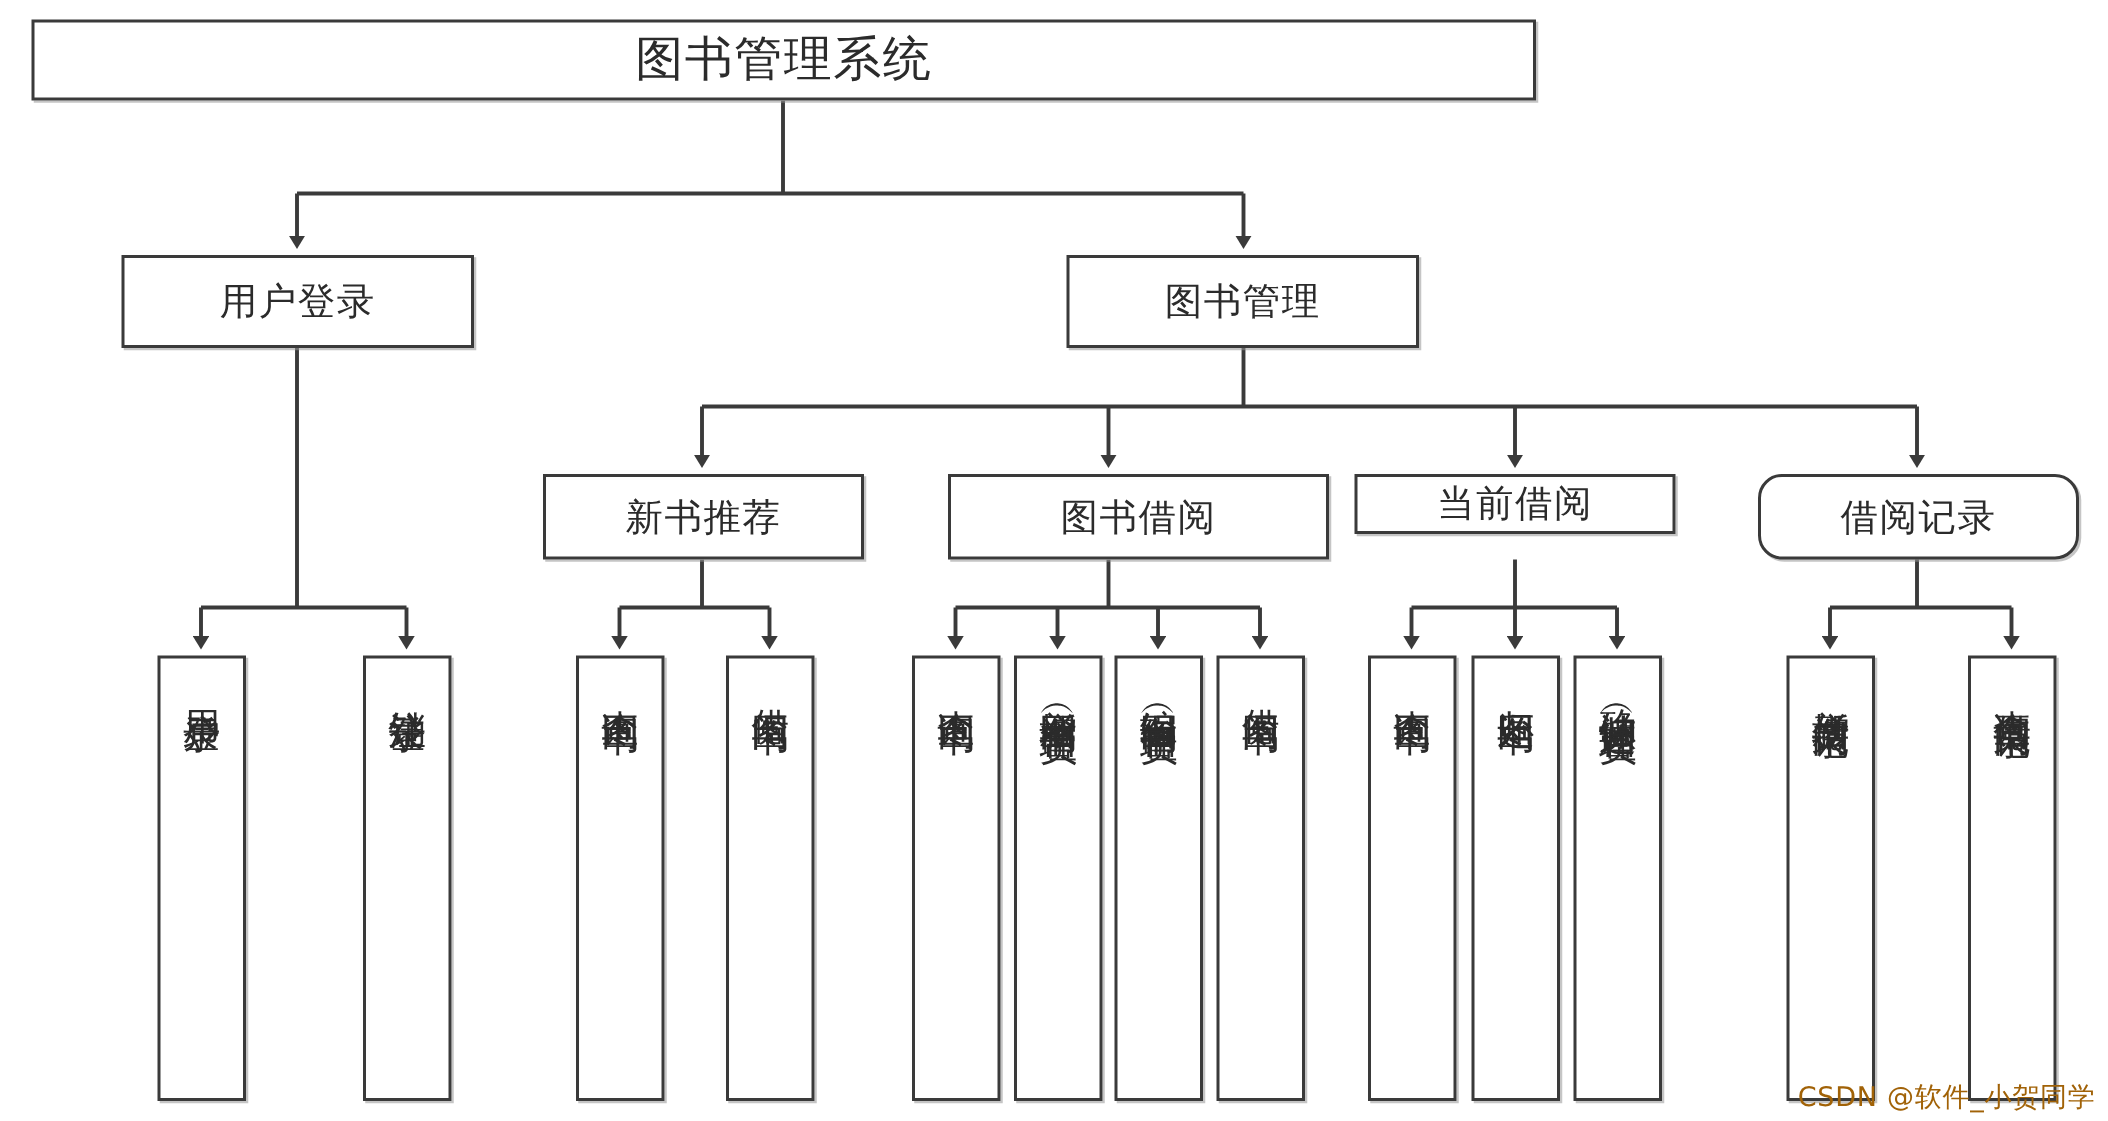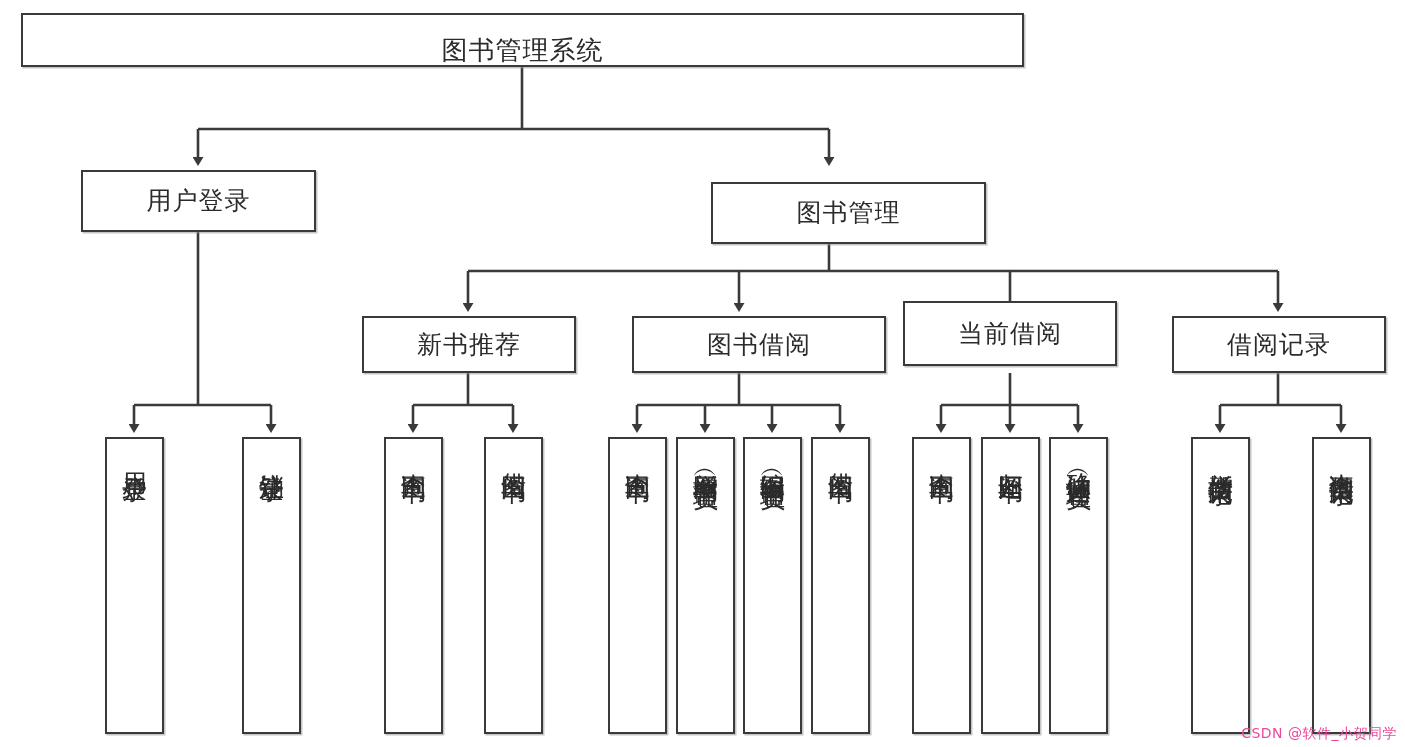--- a/index.html
+++ b/index.html
@@ -39,44 +39,43 @@
     color: #2b2b2b;
     box-shadow: 1.5px 1.5px 0 rgba(150,150,150,0.55);
   }
   .node-h {
     font-size: 25px;
     letter-spacing: 1px;
     line-height: 1.1;
     white-space: nowrap;
   }
   .node.root {
-    font-size: 26px;
-    align-items: flex-end;
+    font-size: 32px;
   }
   
   .node-v {
     align-items: flex-start;
     justify-content: center;
     padding-top: 14px;
   }
   .vtext {
     writing-mode: vertical-rl;
     text-orientation: upright;
     font-size: 25px;
     line-height: 1.32;
     letter-spacing: 2px;
     text-align: center;
     white-space: nowrap;
   }
   .watermark {
     position: absolute;
     right: 8px;
     bottom: 4px;
-    font-size: 14px;
-    color: #ec4899;
+    font-size: 18px;
+    color: #a16207;
     letter-spacing: 0.5px;
     white-space: nowrap;
   }
 </style>
 </head>
 <body>
 
 <div id="canvas">
 
   <svg id="wires" viewBox="0 0 1405 747" width="1405" height="747" xmlns="http://www.w3.org/2000/svg">
@@ -133,37 +132,37 @@
   </svg>
 
   <div class="node node-h root" style="left:21px; top:13px; width:1003px; height:54px;">
     <span>图书管理系统</span>
   </div>
 
   <div class="node node-h" style="left:81px; top:170px; width:235px; height:62px;">
     <span>用户登录</span>
   </div>
 
-  <div class="node node-h" style="left:711px; top:182px; width:275px; height:62px;">
+  <div class="node node-h" style="left:711px; top:170px; width:235px; height:62px;">
     <span>图书管理</span>
   </div>
 
   <div class="node node-h" style="left:362px; top:316px; width:214px; height:57px;justify-content:center;">
     <span>新书推荐</span>
   </div>
 
   <div class="node node-h" style="left:632px; top:316px; width:254px; height:57px;">
     <span>图书借阅</span>
   </div>
 
-  <div class="node node-h" style="left:903px; top:301px; width:214px; height:65px;">
+  <div class="node node-h" style="left:903px; top:316px; width:214px; height:40px;">
     <span>当前借阅</span>
   </div>
 
-  <div class="node node-h" style="left:1172px; top:316px; width:214px; height:57px;">
+  <div class="node node-h" style="left:1172px; top:316px; width:214px; height:57px;border-radius:16px;">
     <span>借阅记录</span>
   </div>
 
   <div class="node node-v" style="left:105px; top:437px; width:59px; height:297px;">
     <span class="vtext">用户登录</span>
   </div>
 
   <div class="node node-v" style="left:242px; top:437px; width:59px; height:297px;">
     <span class="vtext">注销登录</span>
   </div>

